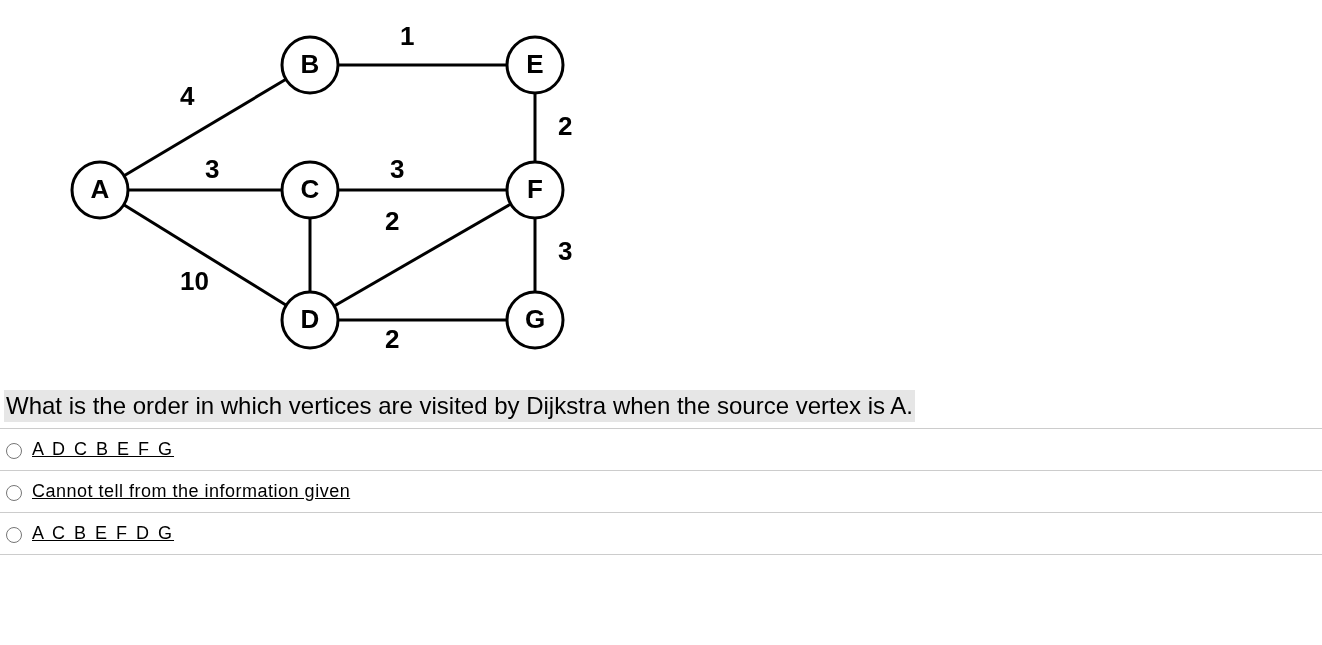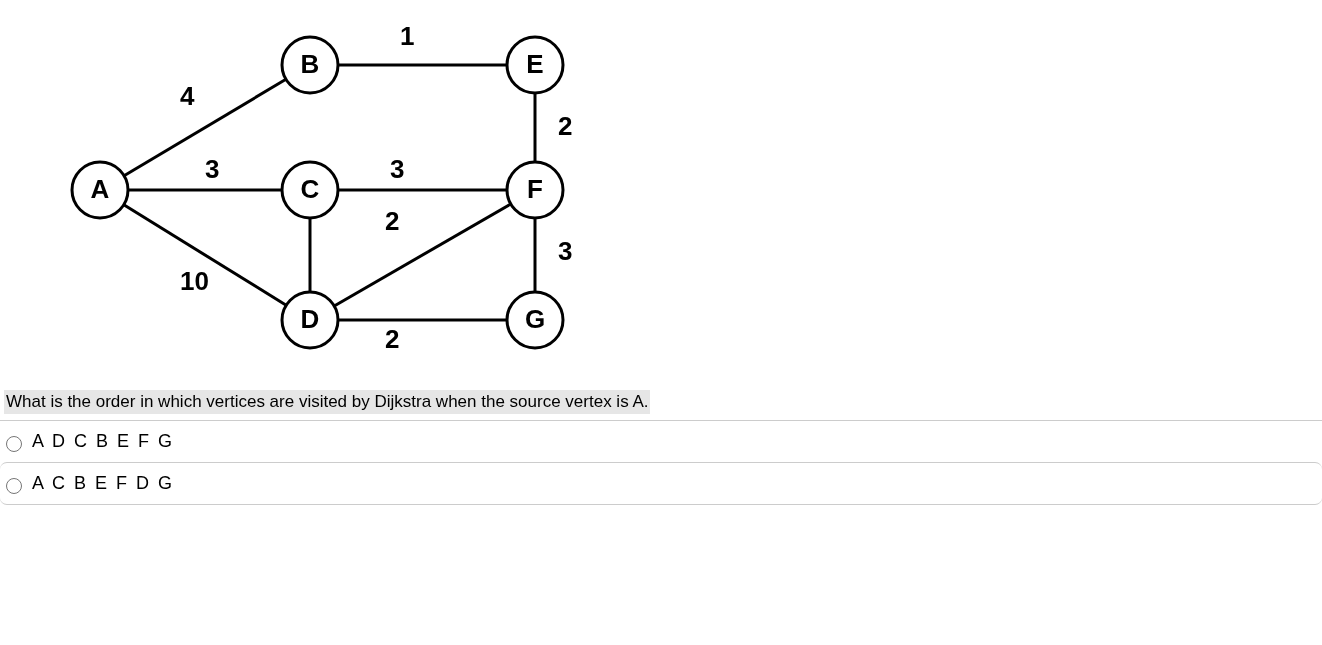--- a/index.html
+++ b/index.html
@@ -22,34 +22,34 @@
     top: 0;
     left: 0;
     overflow: visible;
   }
   .question-block {
     margin-top: 20px;
   }
   .question-text {
     background: #e6e6e6;
     display: inline-block;
-    font-size: 17px;
+    font-size: 24px;
     padding: 2px 2px;
     margin: 0 0 6px 4px;
   }
   .option-row {
     border-top: 1px solid #ccc;
     padding: 10px 4px 10px 4px;
     display: flex;
-    align-items: flex-end;
+    align-items: center;
     font-size: 18px;
+    text-decoration: underline;
   }
   .option-row:last-child {
     border-bottom: 1px solid #ccc;
-    border-radius: 7px;
   }
   .option-row input[type="radio"] {
     width: 16px;
     height: 16px;
     margin-right: 10px;
     margin-left: 2px;
     accent-color: #666;
   }
   .option-label {
     letter-spacing: 0.5px;
@@ -102,16 +102,20 @@
 <div class="question-block">
   <div class="question-text">What is the order in which vertices are visited by Dijkstra when the source vertex is A.</div>
 
   <div id="options-container">
       <label class="option-row">
         <input type="radio" name="answer" style="">
         <span class="option-label spaced">A D C B E F G</span>
       </label>
       <label class="option-row">
         <input type="radio" name="answer" style="">
+        <span class="option-label">Cannot tell from the information given</span>
+      </label>
+      <label class="option-row">
+        <input type="radio" name="answer" style="">
         <span class="option-label spaced">A C B E F D G</span>
       </label>
     </div>
 </div>
 
 </body></html>

